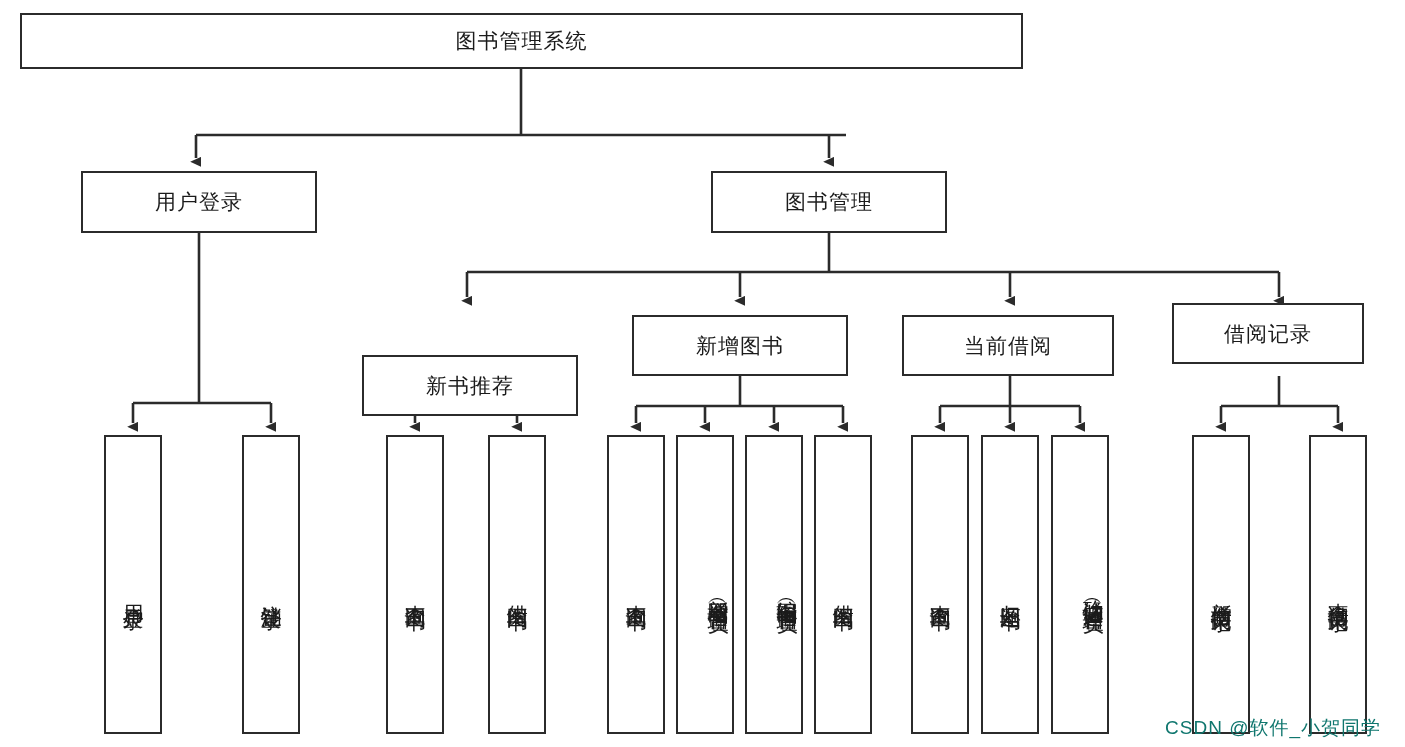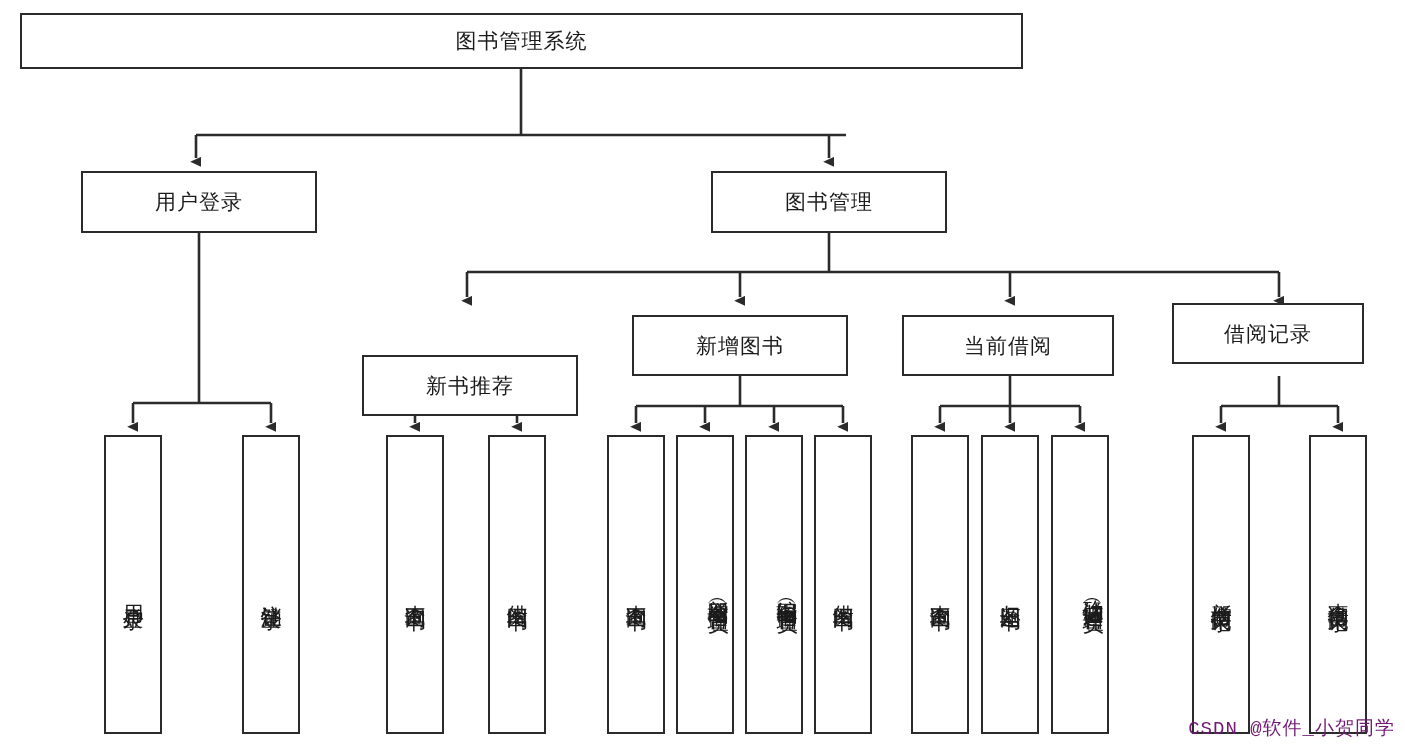--- a/index.html
+++ b/index.html
@@ -11,22 +11,22 @@
   .node{position:absolute;box-sizing:border-box;background:#ffffff;
         border:2.5px solid #2b2b2b;display:flex;align-items:center;
         justify-content:center;color:#1b1b1b;}
   .node.hz{font-size:21px;line-height:1.1;letter-spacing:1px;}
   .node.vt{writing-mode:vertical-rl;text-orientation:upright;
            font-size:21px;line-height:1.35;letter-spacing:2px;
            padding-top:14px;align-items:flex-start;justify-content:center;}
   .node.vt.mid{align-items:center;}
   .node .lbl{display:block;white-space:pre;}
 
-  .watermark{position:absolute;right:10px;bottom:6px;font-size:19px;
-             color:#701a75;letter-spacing:1px;pointer-events:none;font-family:Liberation Mono, monospace;}
+  .watermark{position:absolute;right:24px;bottom:6px;font-size:19px;
+             color:#0f766e;letter-spacing:1px;pointer-events:none;}
 </style>
 </head>
 <body>
 
 <div id="canvas">
 
   <svg id="wires" viewBox="0 0 1405 747" xmlns="http://www.w3.org/2000/svg">
     <defs>
       <marker id="arw" markerWidth="10" markerHeight="11" refX="1.2" refY="5.2" orient="auto" markerUnits="userSpaceOnUse">
         <path d="M0,0 L10,0 L5,11 Z" fill="#2b2b2b"></path>

